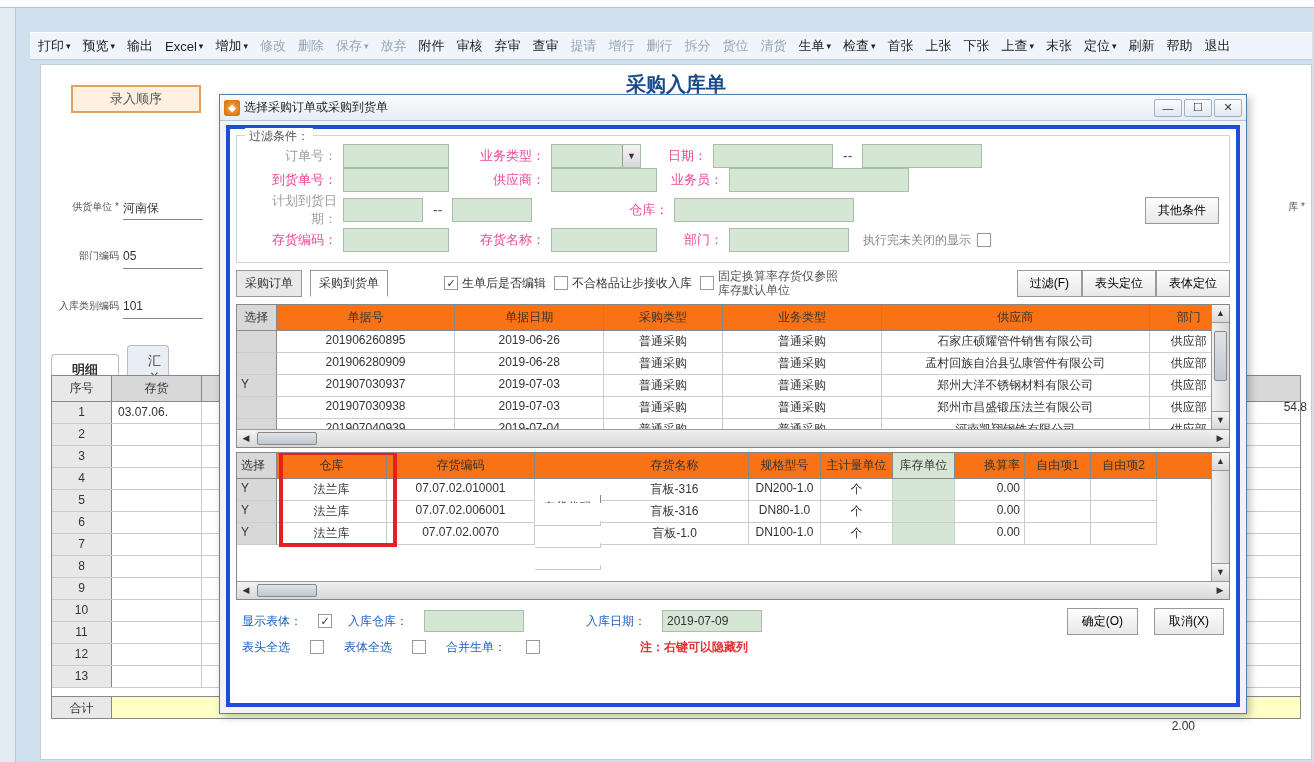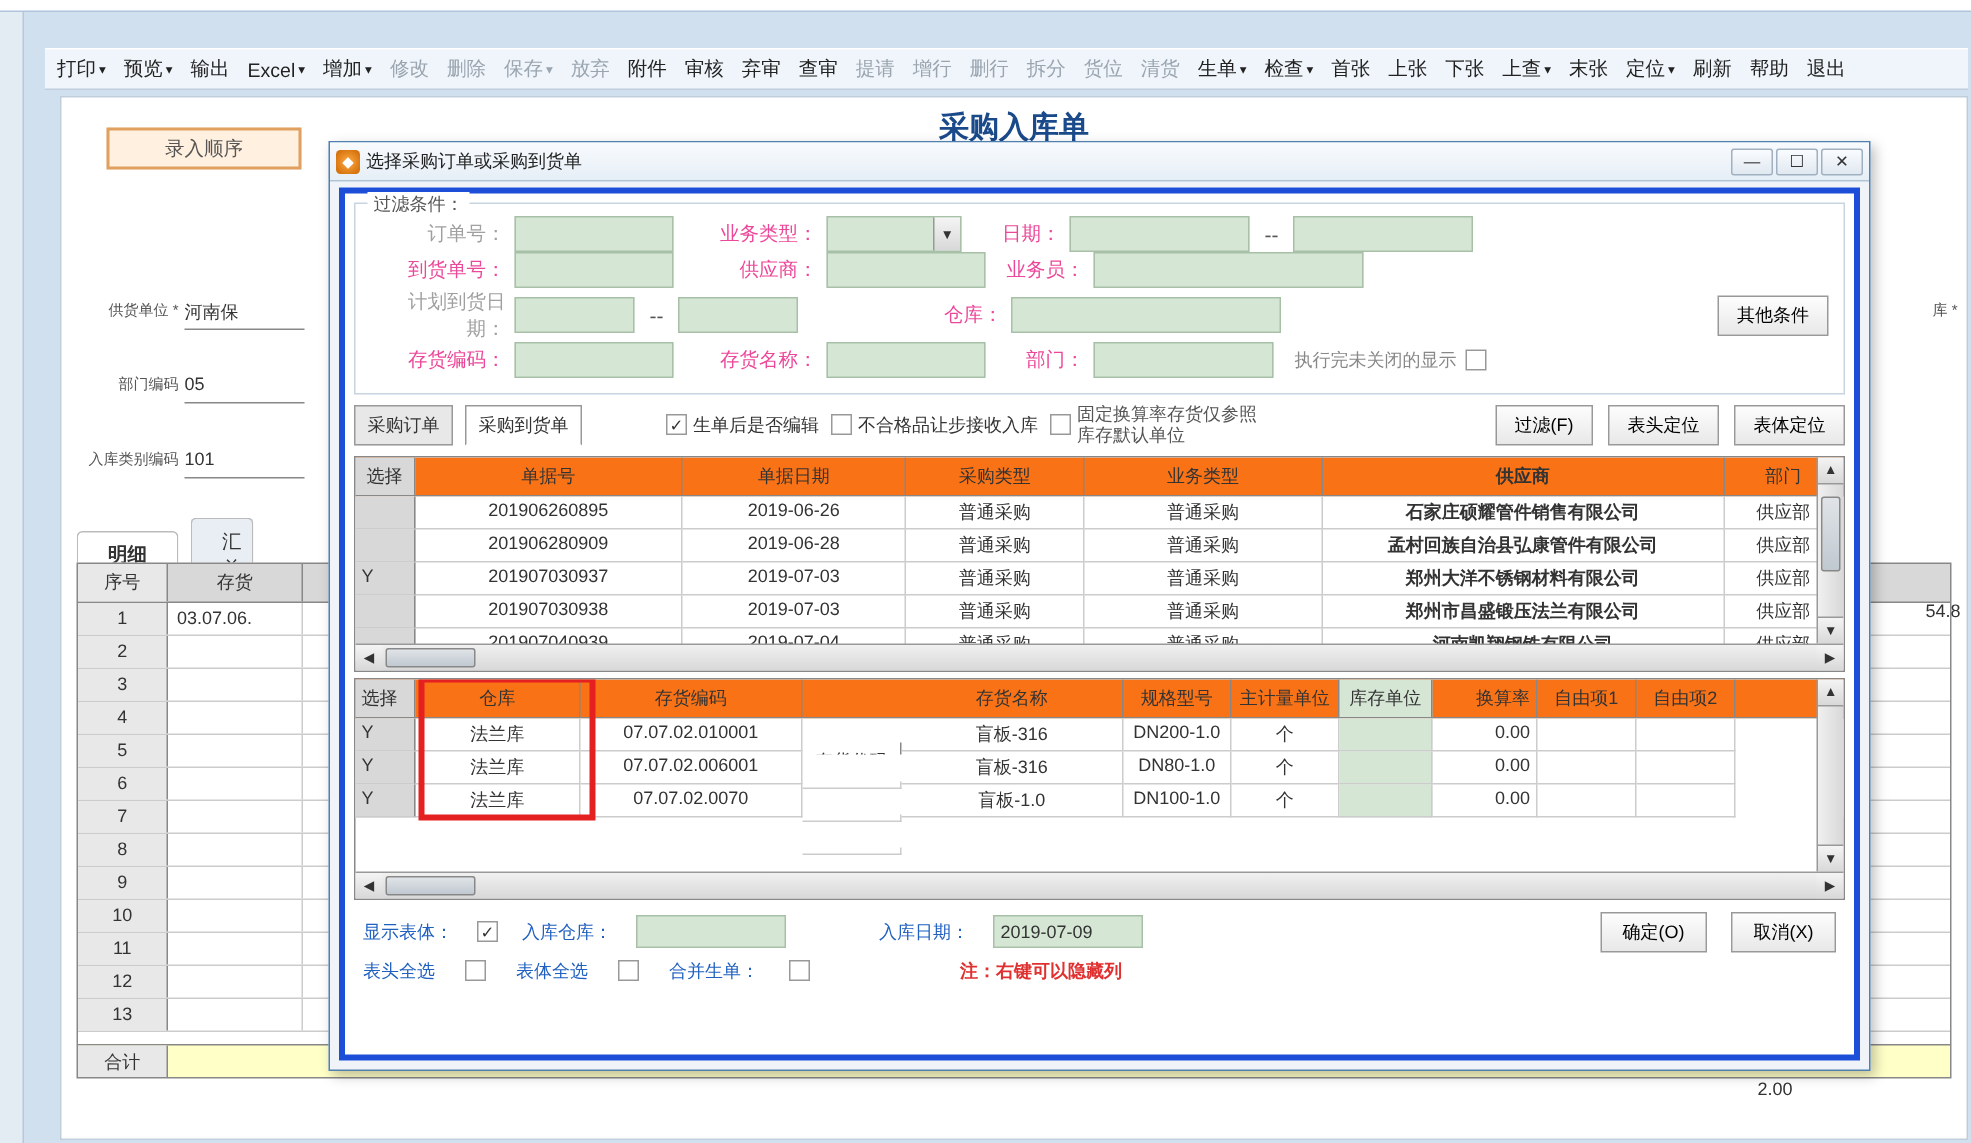--- a/index.html
+++ b/index.html
@@ -63,34 +63,34 @@
     .fr-select .dd { width: 18px; background: linear-gradient(#f4f4f4,#d8d8d8); border-left: 1px solid #999; display: flex; align-items: center; justify-content: center; font-size: 9px; }
     .fr-btn { padding: 4px 12px; background: linear-gradient(#fdfdfd,#e8e8e8); border: 1px solid #999; font-size: 12px; cursor: pointer; }
     .fr-cb-text { font-size: 12px; color: #888; }
     .fr-cb { width: 14px; height: 14px; border: 1px solid #999; background: #fff; display:inline-flex;align-items:center;justify-content:center;font-size:11px;color:#333; }
 
     .tab-row { display: flex; align-items: center; gap: 8px; margin: 6px 0; flex-wrap: nowrap; }
     .mini-tab { padding: 4px 8px; border: 1px solid #999; font-size: 12px; background: #e8e8e8; cursor: pointer; }
     .mini-tab.active { background: #fff; border-bottom-color: #fff; position: relative; }
     .cb-inline { display: inline-flex; align-items: center; gap: 4px; font-size: 12px; }
     .fixed-rate-note { font-size: 12px; color: #555; line-height: 1.2; }
-    .right-btns { display: flex; gap: 10px; margin-left: auto; }
+    .right-btns { display: flex; margin-left: auto; }
 
     .grid-scroll { position: relative; border: 1px solid #888; height: 144px; overflow: hidden; background:#fff; }
     .grid-header { display: flex; background: #f97316; border-bottom: 1px solid #888; height: 26px; }
     .grid-header div, .grid-body-row div { border-right: 1px solid #888; padding: 4px 4px; font-size: 12px; text-align: center; overflow: hidden; white-space: nowrap; }
     .grid-body-row { display: flex; height: 22px; background:#fff; }
     .grid-body-row div { border-right-color: #ccc; border-bottom: 1px solid #ccc; padding: 2px 4px; }
     .sel-col { width: 40px; background:#d8d8d8; border-right-color:#888 !important; }
     .grid-body-row .sel-col { text-align: left; }
     .doc-col { width: 180px; }
     .date-col { width: 150px; }
     .type-col { width: 120px; }
     .btype-col { width: 160px; }
-    .supp-col { width: 270px; text-align:center;font-weight:bold; }
+    .supp-col { width: 270px; text-align:center; }
     .dept-col { width: 80px; }
     .grid-scrollbar-v { position:absolute; right:0; top:0; width:18px; bottom:18px; background:linear-gradient(to right,#f0f0f0,#d8d8d8); border-left:1px solid #999; }
     .grid-scrollbar-v .thumb { position:absolute; left:2px; right:2px; top:26px; height:50px; background:linear-gradient(#e0e4e8,#c0c8d0); border:1px solid #888; border-radius:2px; }
     .grid-scrollbar-v .arrow { position:absolute; left:0; right:0; height:18px; display:flex;align-items:center;justify-content:center;font-size:9px;background:linear-gradient(#f4f4f4,#d8d8d8); }
     .grid-scrollbar-v .arrow.up { top:0; border-bottom:1px solid #999; }
     .grid-scrollbar-v .arrow.dn { bottom:0; border-top:1px solid #999; }
     .grid-scrollbar-h { position:absolute; left:0; right:0; bottom:0; height:18px; background:linear-gradient(#f0f0f0,#d8d8d8); border-top:1px solid #999; display:flex; }
     .grid-scrollbar-h .arrow { width:18px; display:flex;align-items:center;justify-content:center;font-size:9px; background:linear-gradient(#f4f4f4,#d8d8d8); }
     .grid-scrollbar-h .track { flex:1; position:relative; }
     .grid-scrollbar-h .thumb { position:absolute; top:2px; bottom:2px; left:2px; width:60px; background:linear-gradient(#e0e4e8,#c0c8d0); border:1px solid #888; border-radius:2px; }

